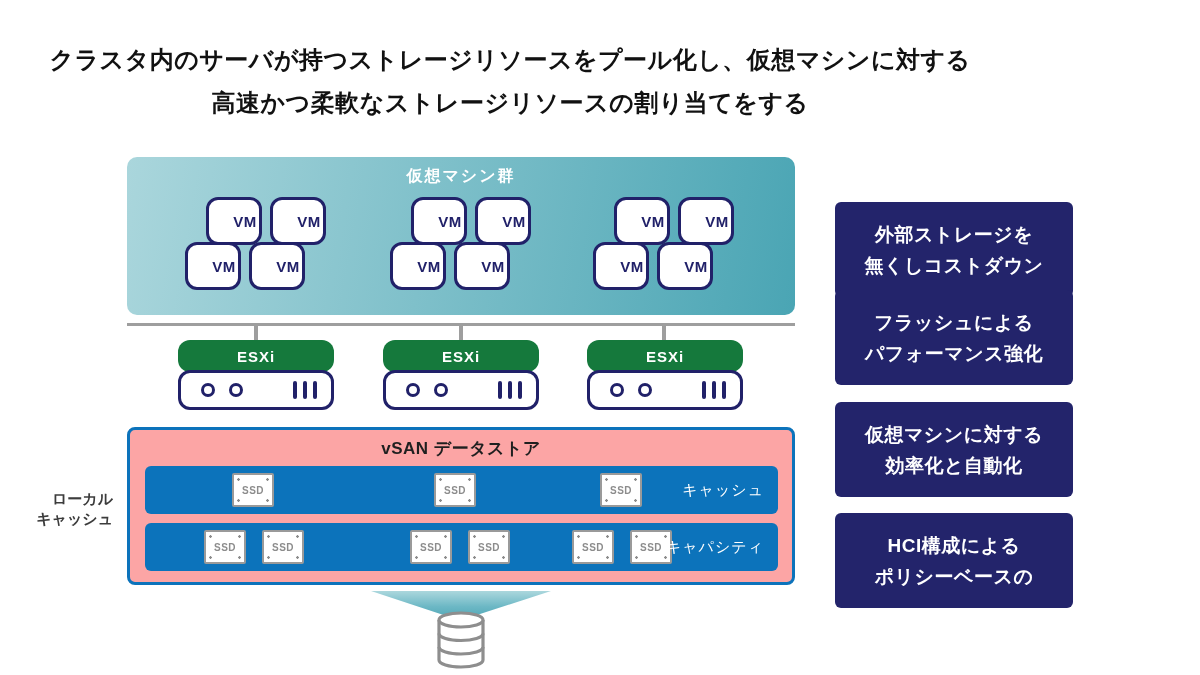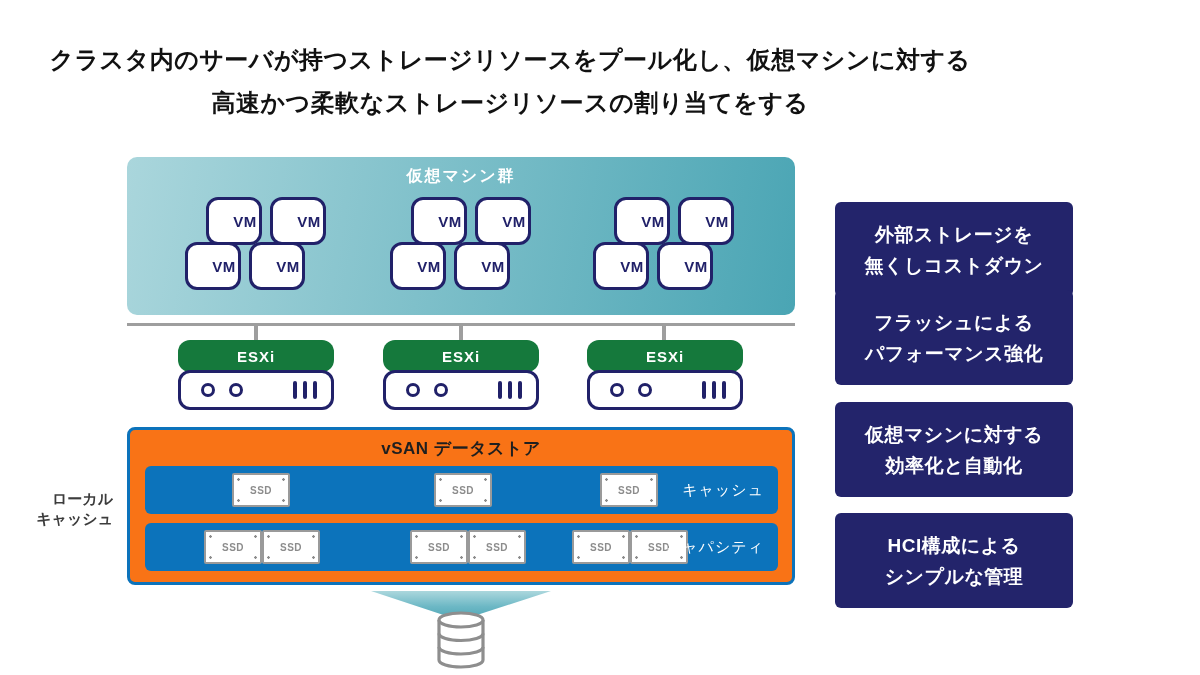--- a/index.html
+++ b/index.html
@@ -61,39 +61,39 @@
     position: absolute; top: 10px; width: 14px; height: 14px;
     border: 3px solid #212169; border-radius: 50%; background: #fff;
   }
   .server .led.l1 { left: 20px; } .server .led.l2 { left: 48px; }
   .server .vent { position: absolute; top: 8px; width: 4px; height: 18px; background: #212169; border-radius: 2px; }
   .server .vent.v1 { left: 112px; } .server .vent.v2 { left: 122px; } .server .vent.v3 { left: 132px; }
 
   
   .vsan-box {
     position: absolute; left: 127px; top: 427px; width: 668px; height: 158px;
-    background: #f97316; border: 3px solid #0c73bb; border-radius: 8px;
+    background: #fca5a5; border: 3px solid #0c73bb; border-radius: 8px;
   }
   .vsan-title {
     position: absolute; top: 7px; left: 0; width: 100%; text-align: center;
     color: #1f1f1f; font-weight: bold; font-size: 17px; letter-spacing: 0.5px;
   }
   .disk-row {
     position: absolute; left: 15px; width: 633px; height: 48px;
     background: #0c73bb; border-radius: 6px;
   }
   .disk-row.cache { top: 36px; }
   .disk-row.capacity { top: 93px; }
   .row-label {
     position: absolute; right: 14px; top: 0; height: 48px;
     display: flex; align-items: center;
     color: #ffffff; font-weight: normal; font-size: 15px; letter-spacing: 1px;
   }
   .chip {
-    position: absolute; top: 7px; width: 58px; height: 34px;
+    position: absolute; top: 7px; width: 42px; height: 34px;
     background-color: #ffffff; border: 2px solid #9a9a9a; border-radius: 2px;
     display: flex; align-items: center; justify-content: center;
     color: #8c8c8c; font-weight: bold; font-size: 10px; letter-spacing: 0.5px;
     background-image:
       radial-gradient(circle, #8c8c8c 1.1px, transparent 1.5px),
       radial-gradient(circle, #8c8c8c 1.1px, transparent 1.5px),
       radial-gradient(circle, #8c8c8c 1.1px, transparent 1.5px),
       radial-gradient(circle, #8c8c8c 1.1px, transparent 1.5px);
     background-size: 5px 5px;
     background-repeat: no-repeat;
@@ -247,17 +247,17 @@
   </div>
   <div class="benefit b3">
     <div>
       <div>仮想マシンに対する</div>
       <div>効率化と自動化</div>
     </div>
   </div>
   <div class="benefit b4">
     <div>
       <div>HCI構成による</div>
-      <div>シンプルな管理</div>
+      <div>ポリシーベースの</div>
     </div>
   </div>
 
 </div>
 
 </body></html>

